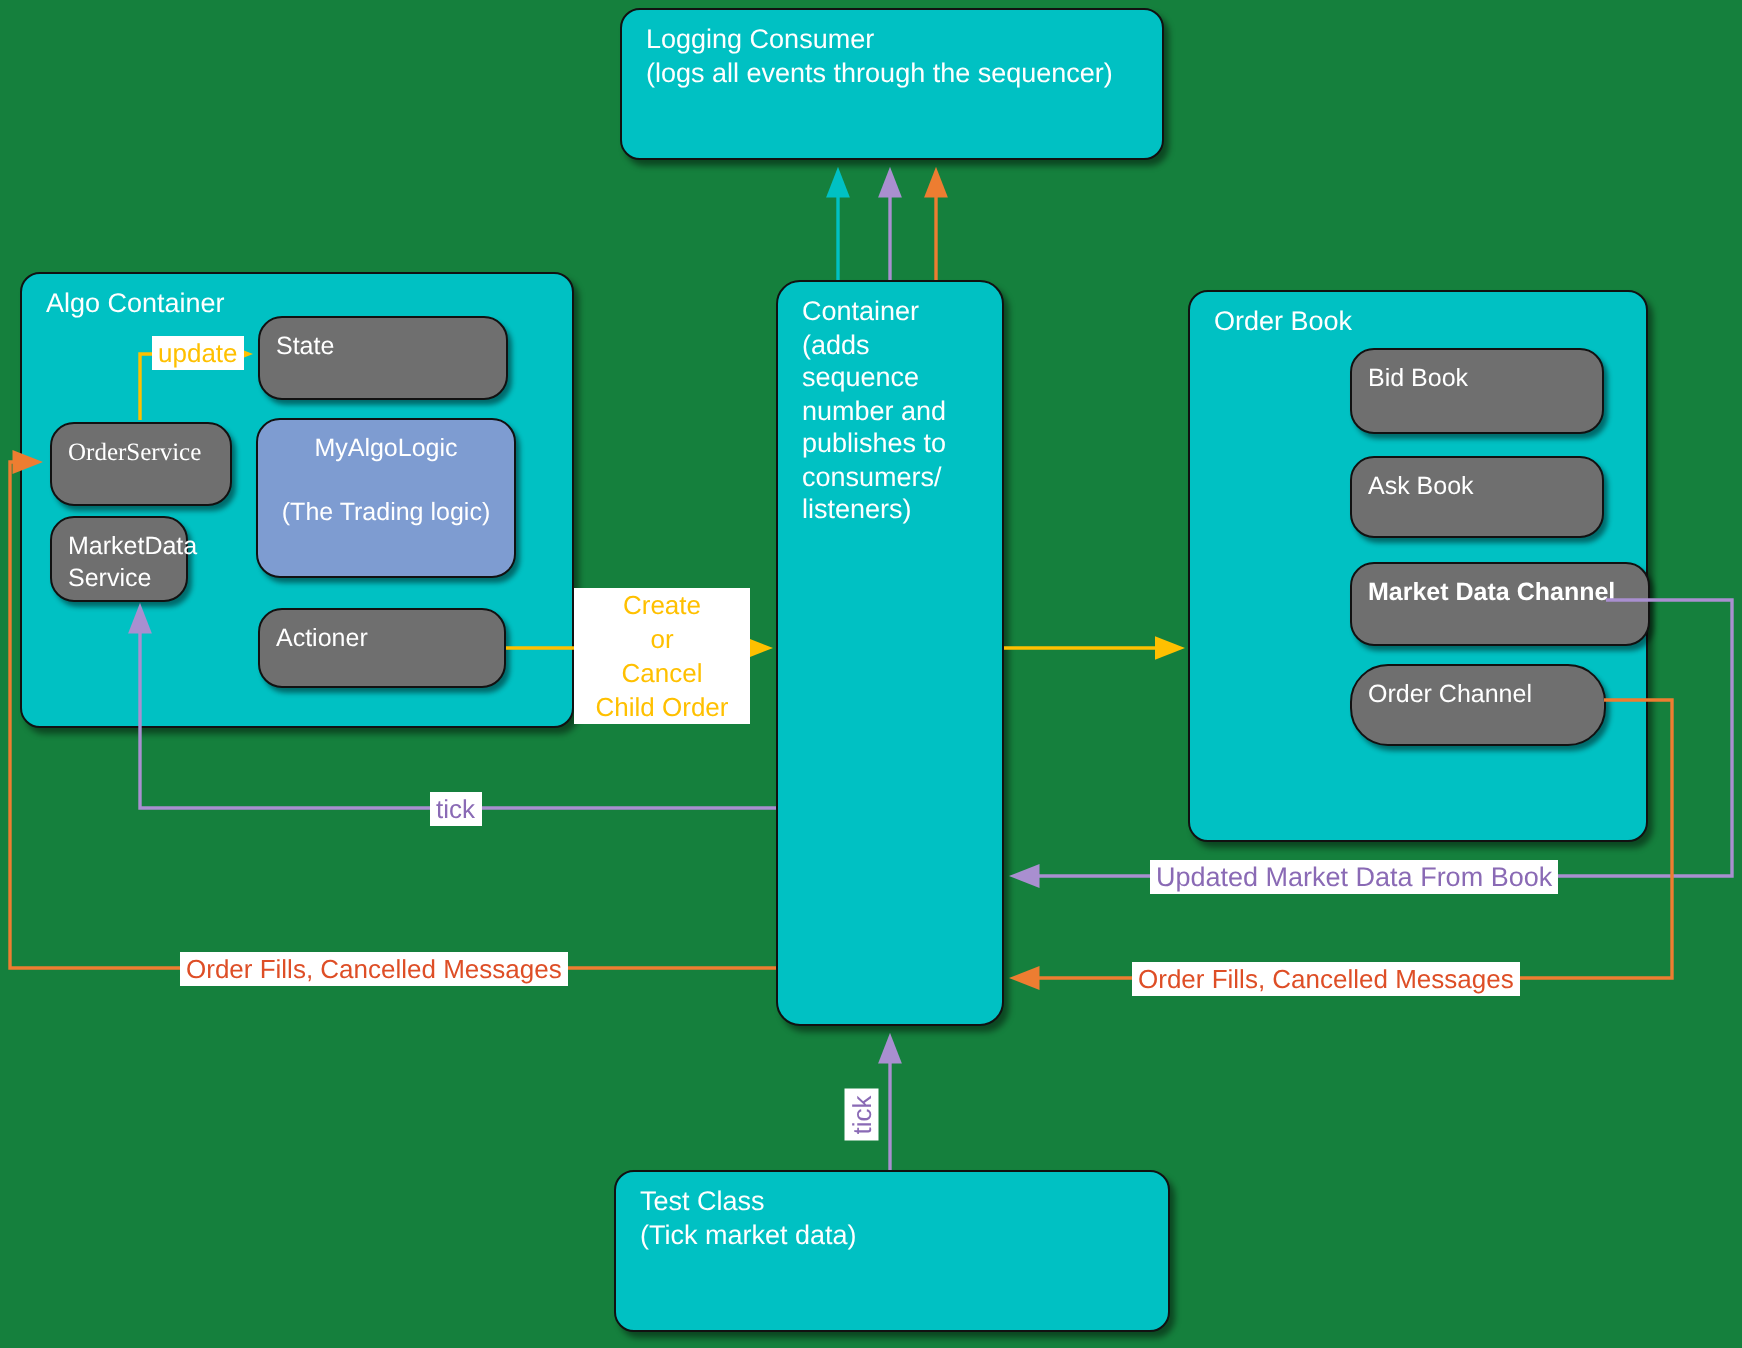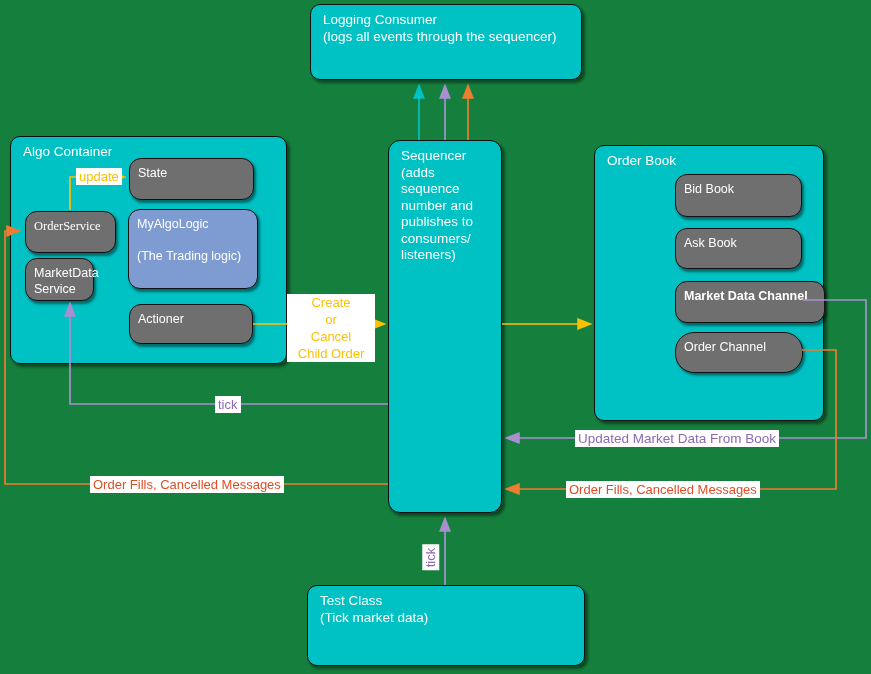--- a/index.html
+++ b/index.html
@@ -20,21 +20,21 @@
     padding:7px 12px;font-size:13.5px;line-height:16.5px;z-index:1;
   }
   .node .title{display:block;}
   .node .subtitle{display:block;}
   .subnode{
     position:absolute;border:1.4px solid #111;border-radius:12px;
     background:var(--gray);color:#fff;
     box-shadow:2px 2.5px 2.5px rgba(0,0,0,.45);
     padding:6px 8px;font-size:12.5px;line-height:16px;z-index:2;
   }
-  .subnode.blue{background:var(--blue);}
+  .subnode.blue{background:var(--blue);text-align:center;}
   .nowrap{white-space:nowrap;}
 
   
   svg.connectors{position:absolute;left:0;top:0;width:871px;height:674px;z-index:3;pointer-events:none;}
   svg.connectors path.edge{fill:none;stroke-width:1.7px;}
   .edge-yellow{stroke:var(--yellow);}
   .edge-purple{stroke:var(--purple-line);}
   .edge-orange{stroke:var(--orange-line);}
   .edge-teal{stroke:var(--teal);}
   .mh-yellow{fill:var(--yellow);}
@@ -77,21 +77,21 @@
     </div>
     <div class="subnode" style="left:14px;top:121px;width:69px;height:43px;">
       <span>MarketData Service</span>
     </div>
     <div class="subnode" style="left:118px;top:167px;width:124px;height:40px;">
       <span>Actioner</span>
     </div>
   </div>
 
   <div class="node" style="left:388px;top:140px;width:114px;height:373px;border-radius:12px;">
-    <span class="title">Sequencer</span>
+    <span class="title">Container</span>
     <span class="subtitle">(adds sequence number and publishes to consumers/ listeners)</span>
   </div>
 
   <div class="node" style="left:594px;top:145px;width:230px;height:276px;">
     <span class="title">Order Book</span>
     <div class="subnode" style="left:80px;top:28px;width:127px;height:43px;">
       <span class="nowrap">Bid Book</span>
     </div>
     <div class="subnode" style="left:80px;top:82px;width:127px;height:41px;">
       <span class="nowrap">Ask Book</span>

